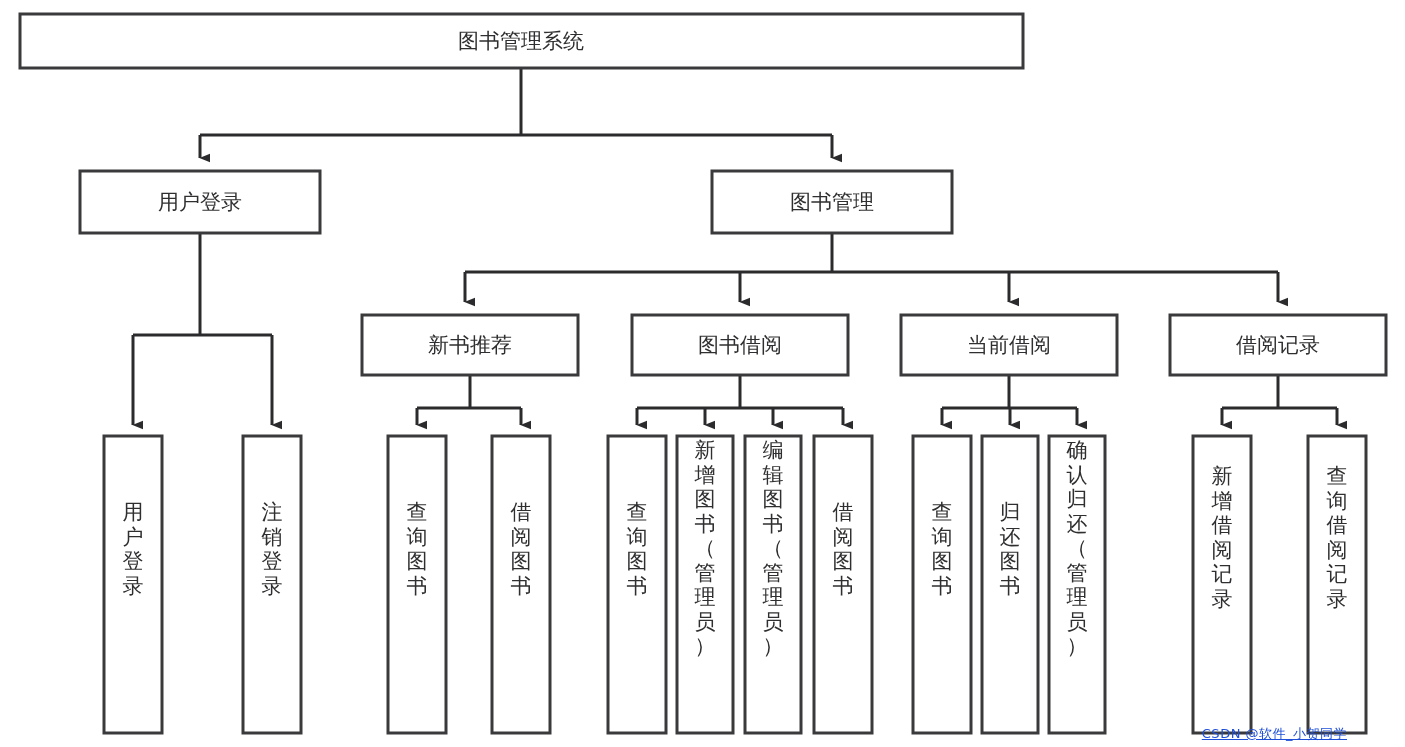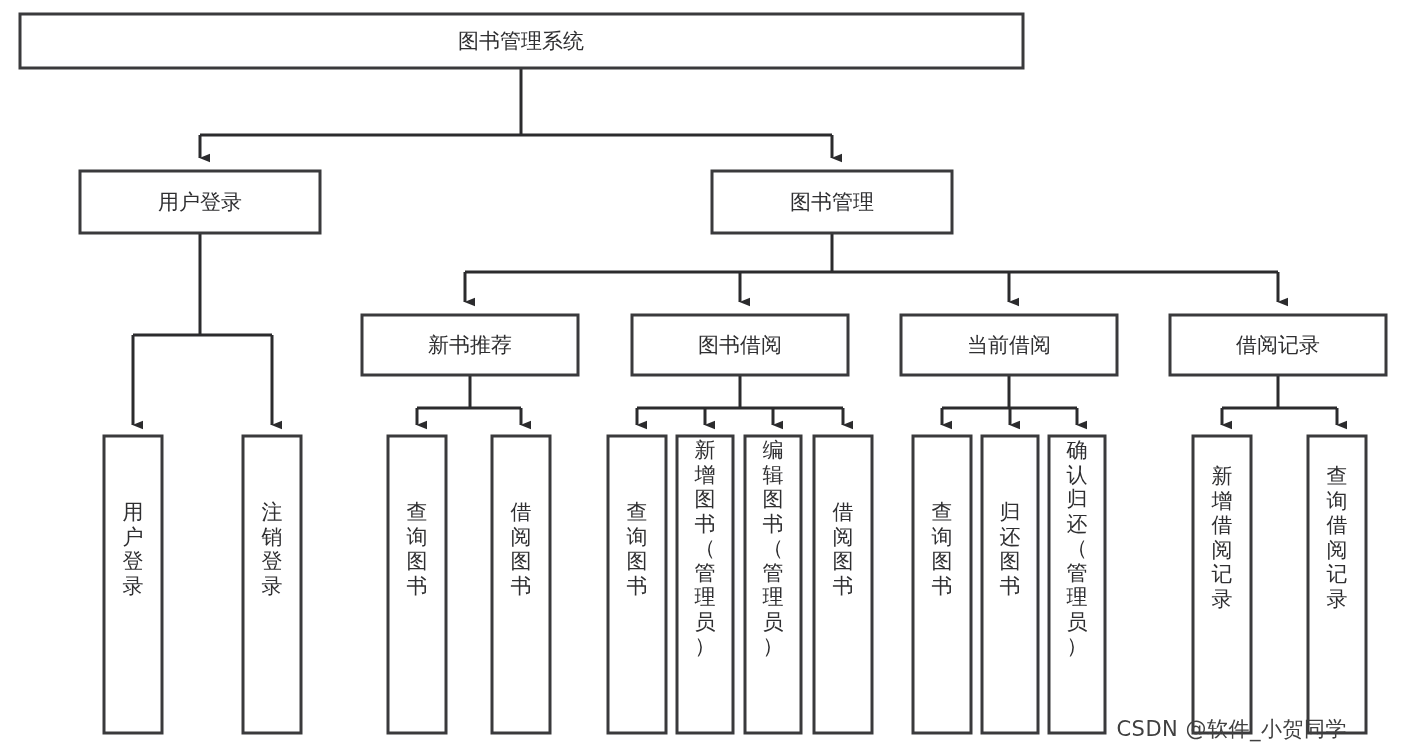--- a/index.html
+++ b/index.html
@@ -45,26 +45,27 @@
   }
   .edge-line {
     stroke: #2b2b2d;
     stroke-width: 3;
     fill: none;
   }
   .watermark {
     position: absolute;
     right: 8px;
     bottom: 4px;
-    color: #404040;
-    font-size: 21px;
+    color: #1d4ed8;
+    font-size: 13px;
     font-family: "DejaVu Sans", "Liberation Sans", sans-serif;
     letter-spacing: 0.5px;
     white-space: nowrap;
     user-select: none;
+    text-decoration: underline;
   }
 </style>
 </head>
 <body>
 
 <div id="diagram-root">
 
 <svg class="diagram" viewBox="0 0 1405 747" xmlns="http://www.w3.org/2000/svg">
   <defs>
     <marker id="arrowhead" markerWidth="10" markerHeight="11" refX="4.6" refY="10.4" orient="auto" markerUnits="userSpaceOnUse">

